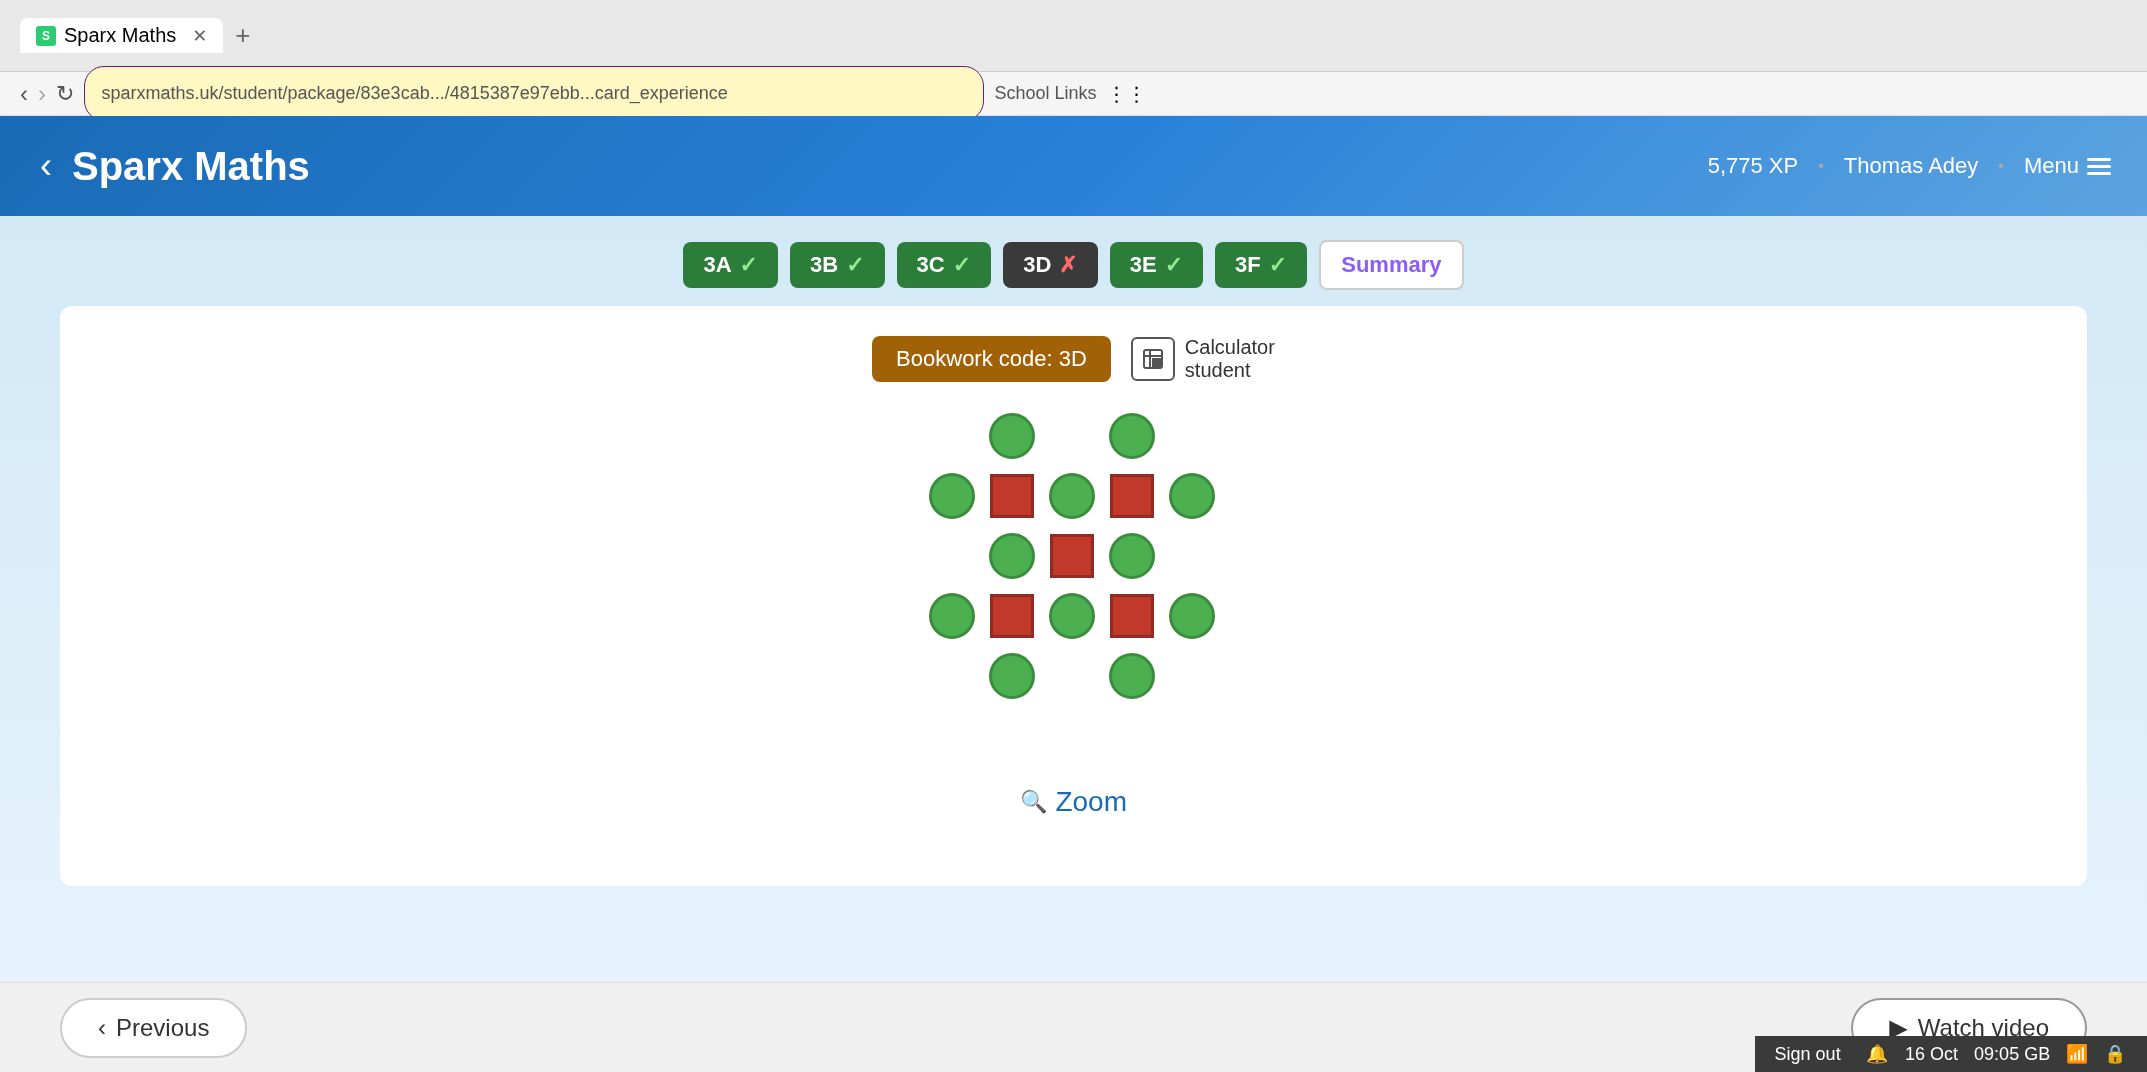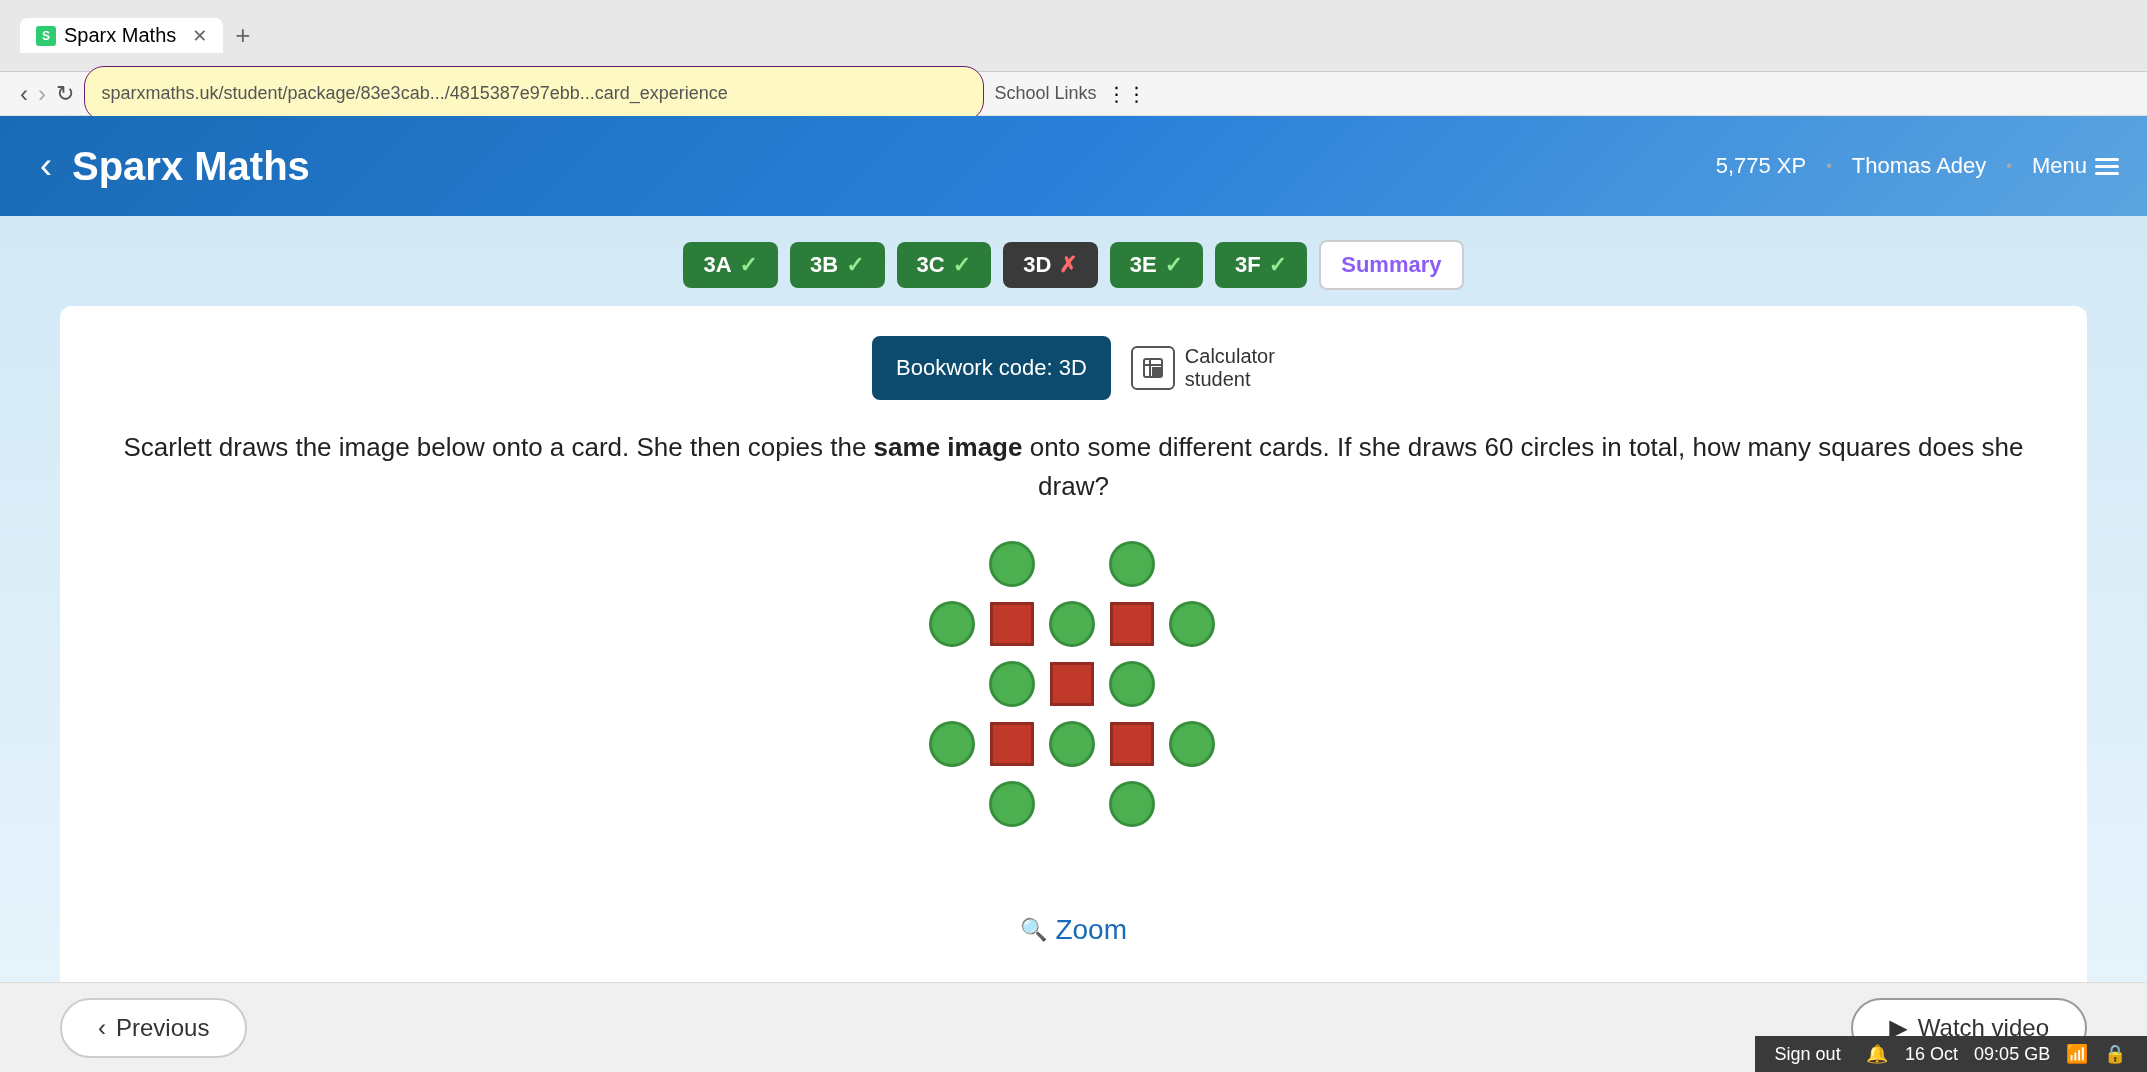--- a/index.html
+++ b/index.html
@@ -88,21 +88,21 @@
       cursor: pointer;
       margin-right: 20px;
     }
     .app-title {
       color: white;
       font-size: 40px;
       font-weight: bold;
     }
     .header-right {
       position: absolute;
-      right: 28px;
+      right: 36px;
       display: flex;
       align-items: center;
       gap: 20px;
     }
     .xp-badge {
       color: white;
       font-size: 22px;
     }
     .user-name {
       color: white;
@@ -172,24 +172,24 @@
 
     
     .bookwork-row {
       display: flex;
       justify-content: center;
       align-items: center;
       gap: 20px;
       margin-bottom: 28px;
     }
     .bookwork-code {
-      background: #0c4a6e;
+      background: #a16207;
       color: white;
       border-radius: 8px;
-      padding: 19px 24px;
+      padding: 10px 24px;
       font-size: 22px;
     }
     .calculator-badge {
       display: flex;
       align-items: center;
       gap: 10px;
       font-size: 20px;
       color: #333;
       justify-content: center;
     }
@@ -425,23 +425,20 @@
             <rect x="16" y="16" width="3" height="3" fill="#555"></rect>
           </svg>
         </div>
         <div>
           <div>Calculator</div>
           <div>student</div>
         </div>
       </div>
     </div>
 
-    <div class="question-text">
-      <span>Scarlett draws the image below onto a card. She then copies the </span><strong>same image</strong><span> onto some different cards. If she draws 60 circles in total, how many squares does she draw?</span>
-    </div>
 
     <div class="image-container">
 
       <div style="display:grid; grid-template-columns: repeat(5, 56px); grid-template-rows: repeat(6, 56px); gap:4px;">
 
         <div class="empty"></div>
         <div class="cell">
             <div class="circle"></div>
           </div>
         <div class="empty"></div>

